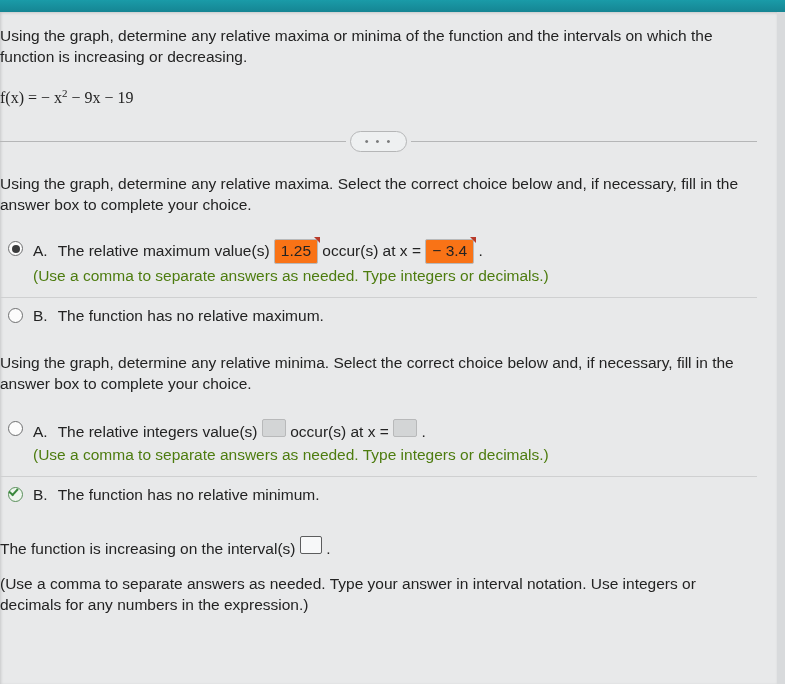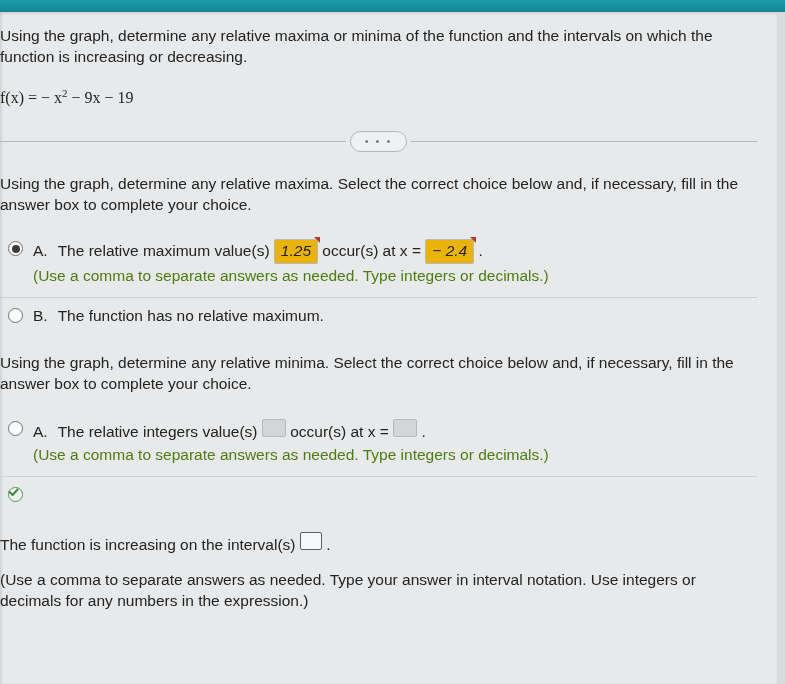--- a/index.html
+++ b/index.html
@@ -80,21 +80,21 @@
     display: inline-block;
     min-width: 36px;
     background: #d3d5d6;
     border: 1px solid #b8b9ba;
     border-radius: 2px;
     padding: 1px 6px;
     text-align: center;
     vertical-align: baseline;
     position: relative;
   }
-  .fill-box.hl { background: #eab308; font-style: italic; }
+  .fill-box.hl { background: #f97316; }
   .fill-box.tag::after {
     content:""; position:absolute; top:-3px; right:-3px;
     width:0; height:0; border-left:6px solid transparent;
     border-top:6px solid #b83a2a;
   }
   .fill-box.empty { min-width: 24px; height: 18px; }
   .fill-box.outline {
     background: #f7f8f9;
     border: 1.5px solid #5c5d5e;
     min-width: 22px; height: 18px;
@@ -120,21 +120,21 @@
     <div class="dots-pill">• • •</div>
     <div class="hr"></div>
   </div>
 
   <div class="section">
     <p class="section-prompt">Using the graph, determine any relative maxima. Select the correct choice below and, if necessary, fill in the answer box to complete your choice.</p>
 
     <div class="option">
       <span class="radio selected"></span>
       <div class="opt-body">
-        <span class="opt-letter">A.</span><span>The relative maximum value(s) </span><span class="fill-box hl tag">1.25</span><span> occur(s) at x = </span><span class="fill-box hl tag">− 2.4</span><span> .</span>
+        <span class="opt-letter">A.</span><span>The relative maximum value(s) </span><span class="fill-box hl tag">1.25</span><span> occur(s) at x = </span><span class="fill-box hl tag">− 3.4</span><span> .</span>
         <div class="hint">(Use a comma to separate answers as needed. Type integers or decimals.)</div>
       </div>
     </div>
 
     <div class="option">
       <span class="radio"></span>
       <div class="opt-body">
         <span class="opt-letter">B.</span><span>The function has no relative maximum.</span>
       </div>
     </div>
@@ -146,20 +146,23 @@
     <div class="option">
       <span class="radio"></span>
       <div class="opt-body">
         <span class="opt-letter">A.</span><span>The relative integers value(s) </span><span class="fill-box empty"></span><span> occur(s) at x = </span><span class="fill-box empty"></span><span> .</span>
         <div class="hint">(Use a comma to separate answers as needed. Type integers or decimals.)</div>
       </div>
     </div>
 
     <div class="option">
       <span class="radio checkmark"></span>
+      <div class="opt-body">
+        <span class="opt-letter">B.</span><span>The function has no relative minimum.</span>
+      </div>
     </div>
   </div>
 
   <div class="final-block">
     <span>The function is increasing on the interval(s) </span><span class="fill-box outline"></span><span> .</span>
     <div class="final-hint">(Use a comma to separate answers as needed. Type your answer in interval notation. Use integers or decimals for any numbers in the expression.)</div>
   </div>
 
 </div>
 

